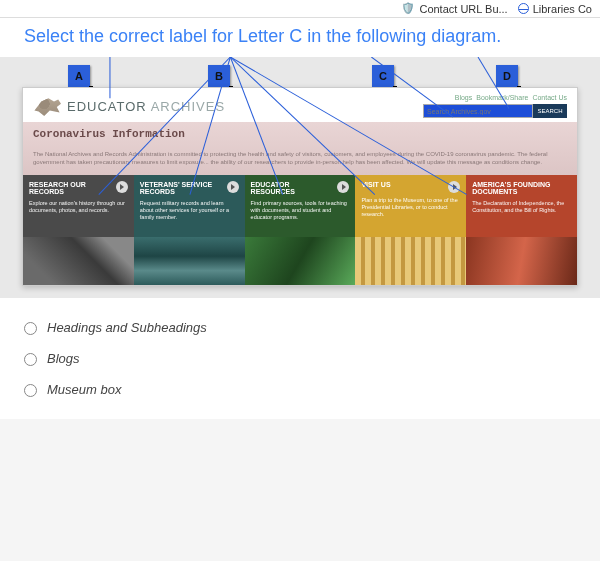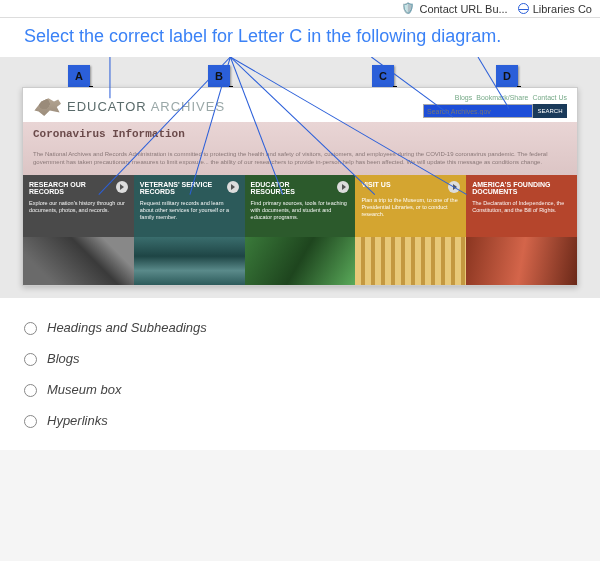--- a/index.html
+++ b/index.html
@@ -275,17 +275,13 @@
     <span>Headings and Subheadings</span>
   </label>
   <label class="option">
     <span class="radio"></span>
     <span>Blogs</span>
   </label>
   <label class="option">
     <span class="radio"></span>
     <span>Museum box</span>
   </label>
-  <label class="option">
-    <span class="radio"></span>
-    <span>Hyperlinks</span>
-  </label>
 </div>
 
 </body></html>

